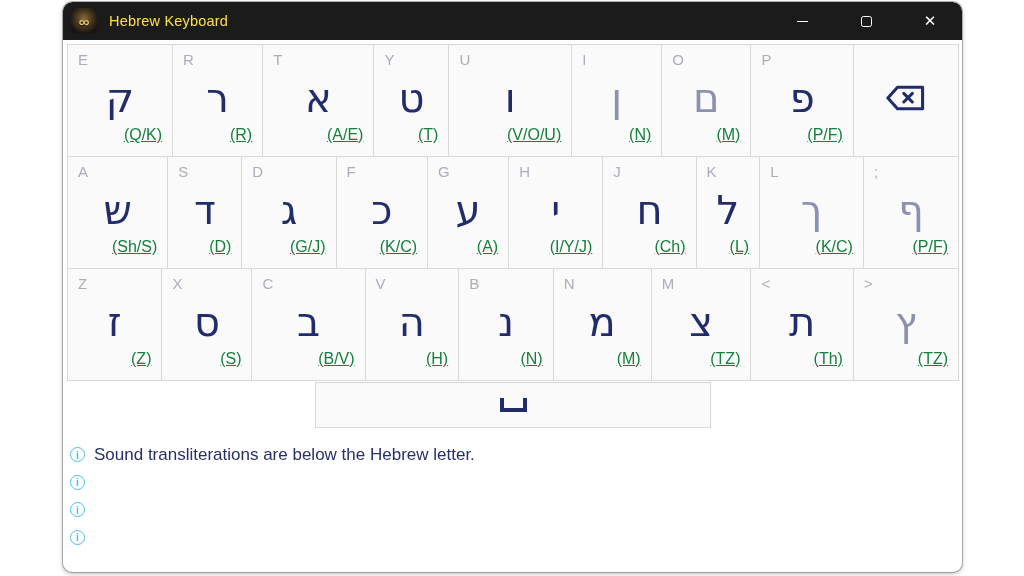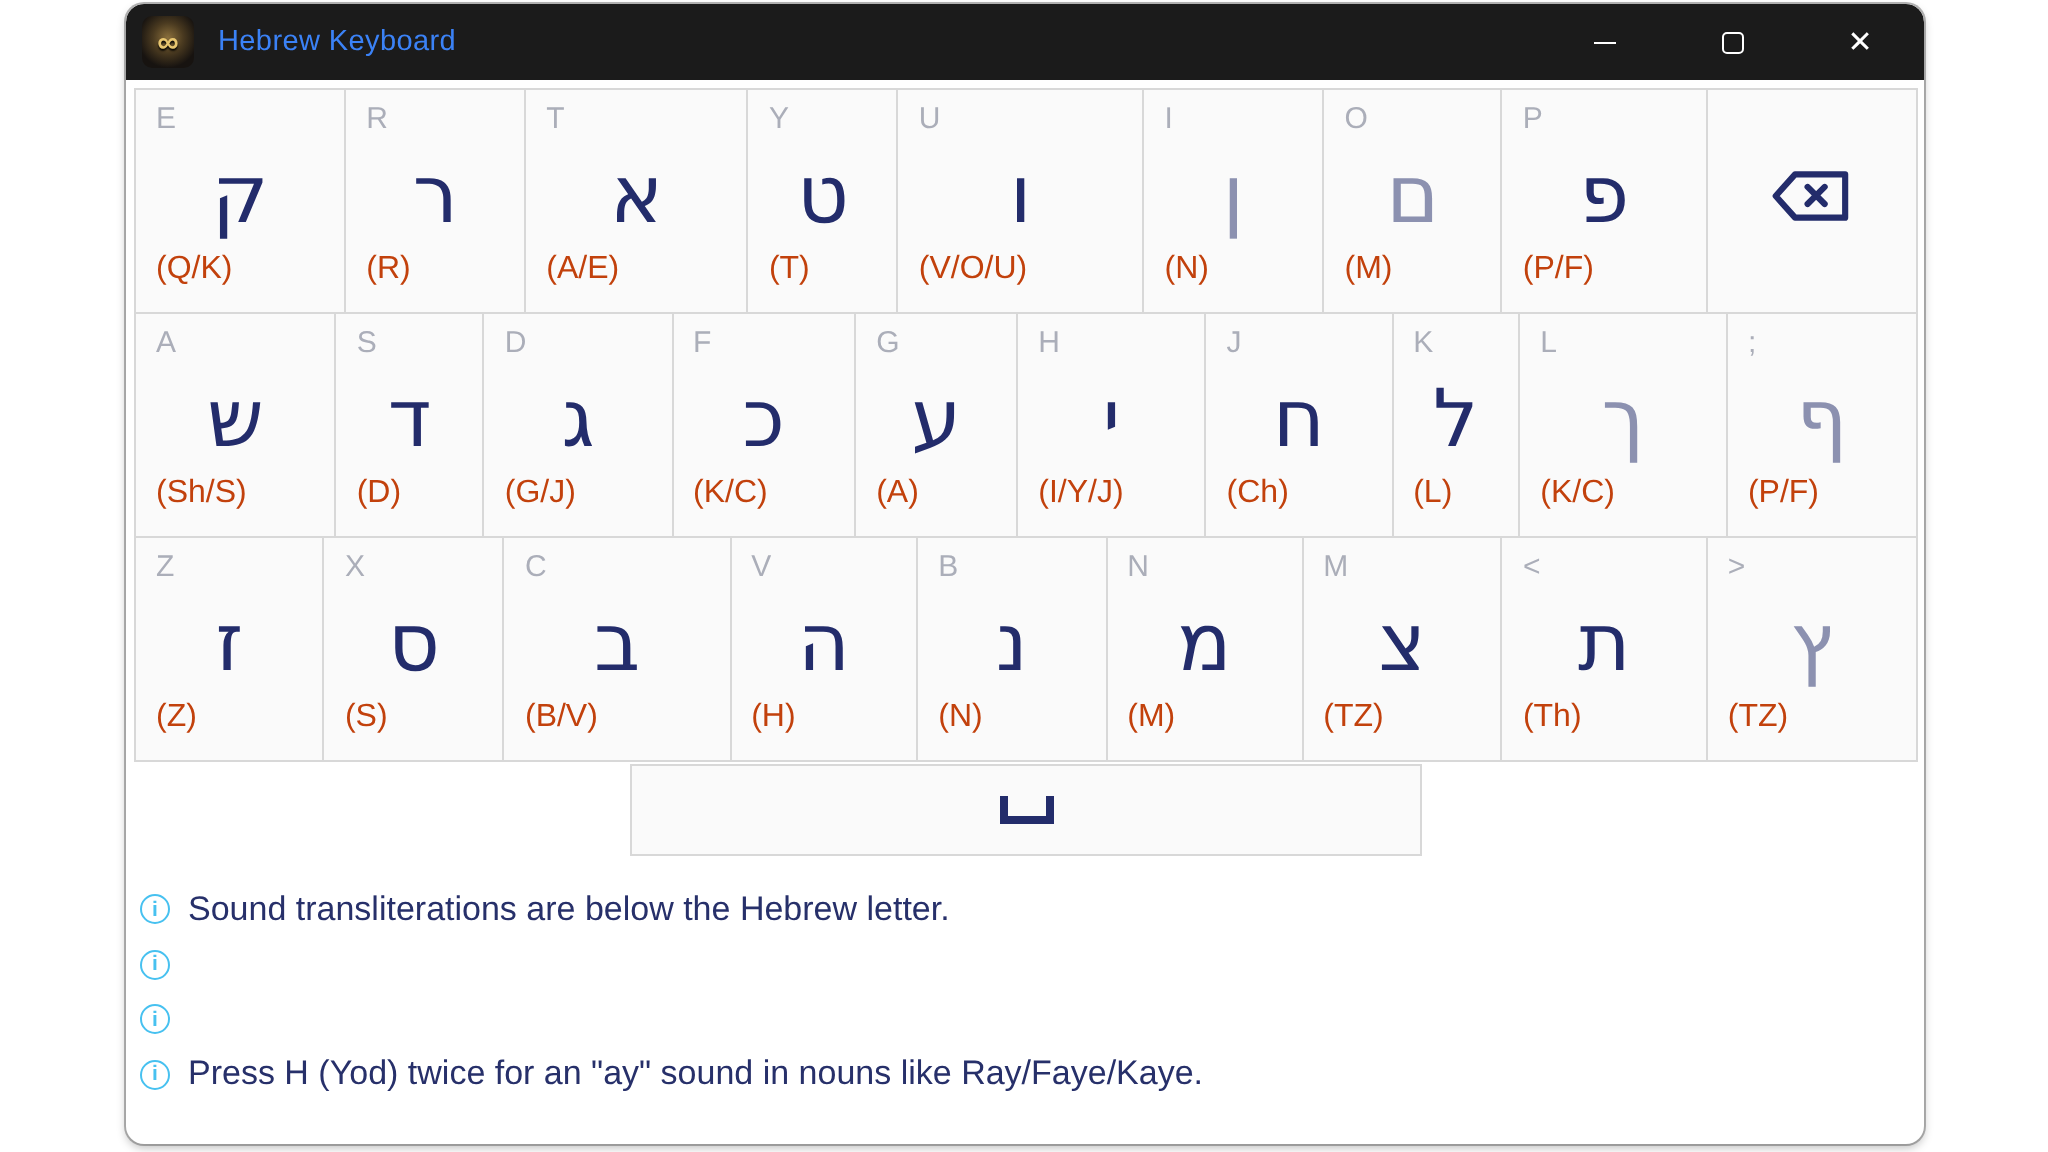--- a/index.html
+++ b/index.html
@@ -18,21 +18,21 @@
     height:38px; background:#1b1b1b; display:flex; align-items:center;
     padding-left:8px; border-radius:9px 9px 0 0;
   }
   .app-icon {
     width:26px; height:26px; border-radius:5px; flex:0 0 auto;
     background:radial-gradient(circle at 50% 42%, #8a6f3c 0%, #4a3a20 38%, #171310 75%);
     display:flex; align-items:center; justify-content:center;
     color:#e8c670; font-size:15px; font-weight:bold; line-height:1;
     text-shadow:0 1px 1px #000;
   }
-  .app-title { color:#3b82f6; font-size:14.5px; margin-left:12px; letter-spacing:.2px; }
+  .app-title { color:#fde047; font-size:14.5px; margin-left:12px; letter-spacing:.2px; }
   .controls { margin-left:auto; display:flex; height:100%; }
   .ctrl {
     width:64px; height:100%; background:transparent; border:none; cursor:pointer;
     display:flex; align-items:center; justify-content:center; color:#fff;
   }
   .glyph-min { width:11px; height:0; border-top:1.4px solid #fff; display:block; }
   .glyph-max { width:11px; height:11px; border:1.4px solid #fff; border-radius:2.5px; display:block; }
   .glyph-close { font-size:15px; line-height:1; color:#fff; font-family:"DejaVu Sans",sans-serif; }
 
   
@@ -46,21 +46,21 @@
     font-family:"Liberation Sans","DejaVu Sans",sans-serif;
   }
   .key + .key { margin-left:-1px; }
   .klabel { font-size:15px; color:#abaeb9; height:19px; line-height:19px; }
   .kheb {
     flex:1; display:flex; align-items:center; justify-content:center;
     font-size:40px; line-height:1; color:#232c6b; padding-right:10px;
     font-family:"DejaVu Sans",sans-serif;
   }
   .key.final .kheb { color:#8c91b0; }
-  .ktranslit { font-size:16px; color:#c2410c; text-align:left; padding-right:10px; height:19px; }
+  .ktranslit { font-size:16px; color:#15803d; text-align:right; padding-right:10px; height:19px;text-decoration:underline; }
 
   
   .row1 .key:nth-child(1){flex-grow:106} .row1 .key:nth-child(2){flex-grow:89}
   .row1 .key:nth-child(3){flex-grow:113} .row1 .key:nth-child(4){flex-grow:72}
   .row1 .key:nth-child(5){flex-grow:126} .row1 .key:nth-child(6){flex-grow:89}
   .row1 .key:nth-child(7){flex-grow:88}  .row1 .key:nth-child(8){flex-grow:103}
   .row1 .key:nth-child(9){flex-grow:106}
   .row2 .key:nth-child(1){flex-grow:102} .row2 .key:nth-child(2){flex-grow:72}
   .row2 .key:nth-child(3){flex-grow:95}  .row2 .key:nth-child(4){flex-grow:92}
   .row2 .key:nth-child(5){flex-grow:80}  .row2 .key:nth-child(6){flex-grow:95}
@@ -286,17 +286,16 @@
           <span>Sound transliterations are below the Hebrew letter.</span>
         </div>
         <div class="note">
           <span class="info-icon"></span>
         </div>
         <div class="note">
           <span class="info-icon"></span>
         </div>
         <div class="note">
           <span class="info-icon"></span>
-          <span>Press H (Yod) twice for an "ay" sound in nouns like Ray/Faye/Kaye.</span>
         </div>
       </div>
   </div>
 </div>
 
 </body></html>

